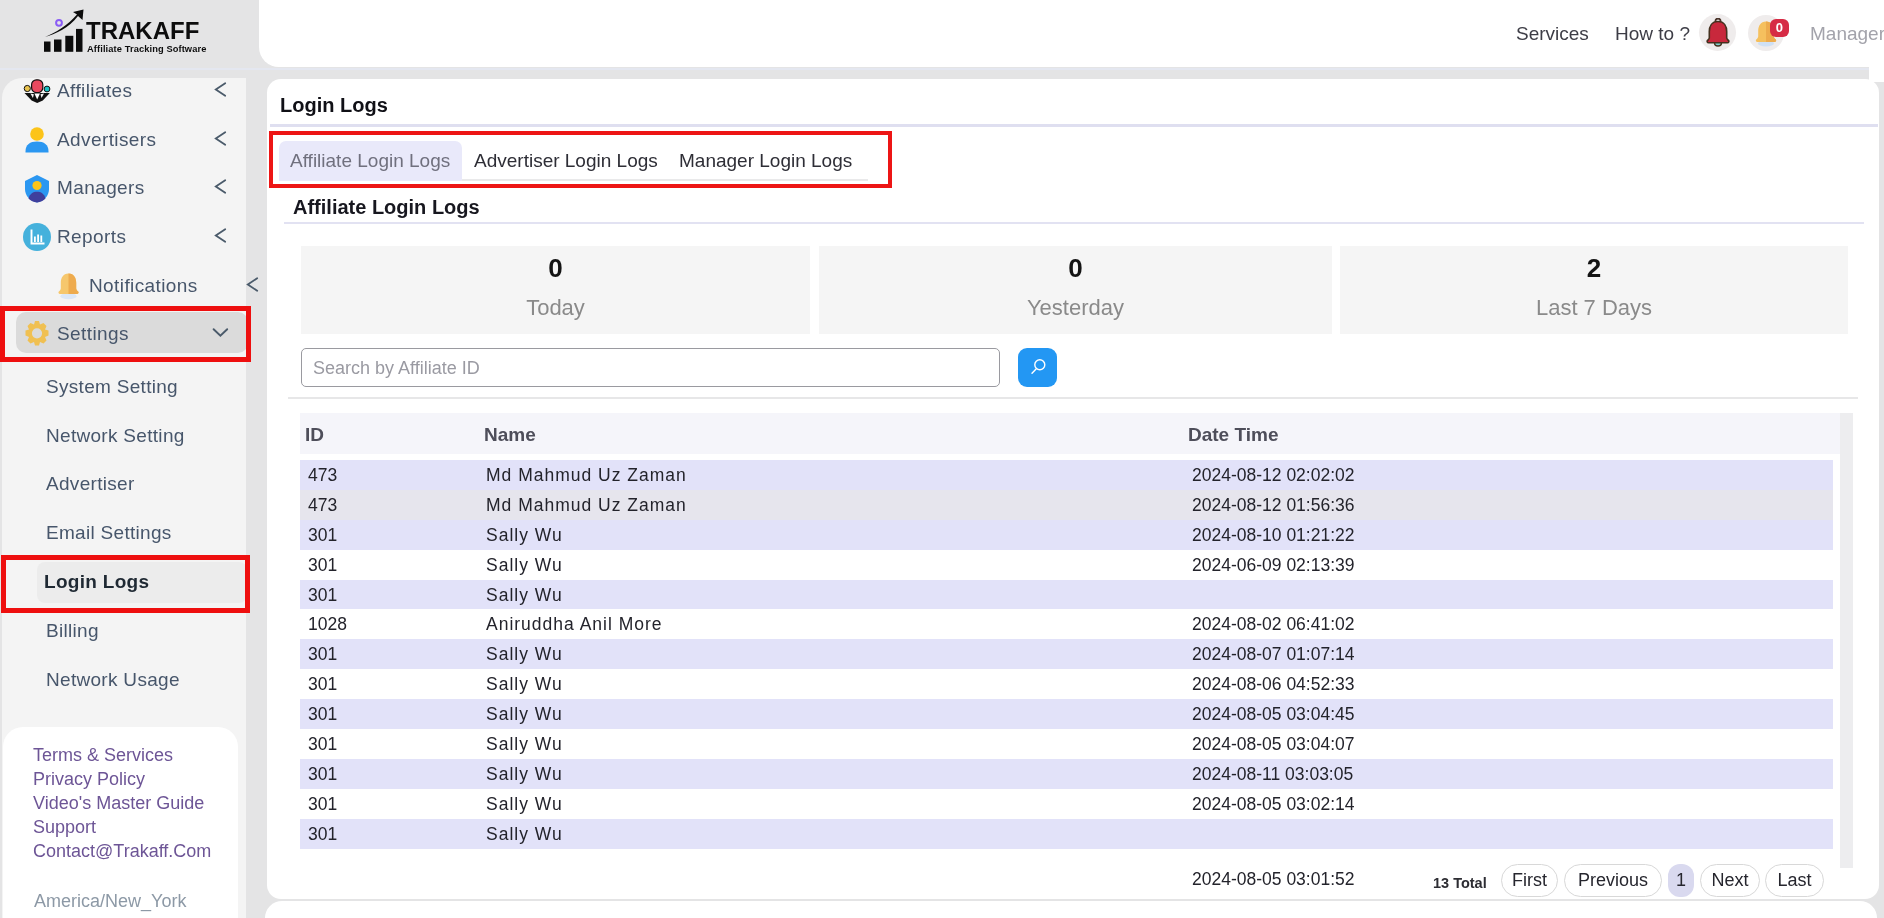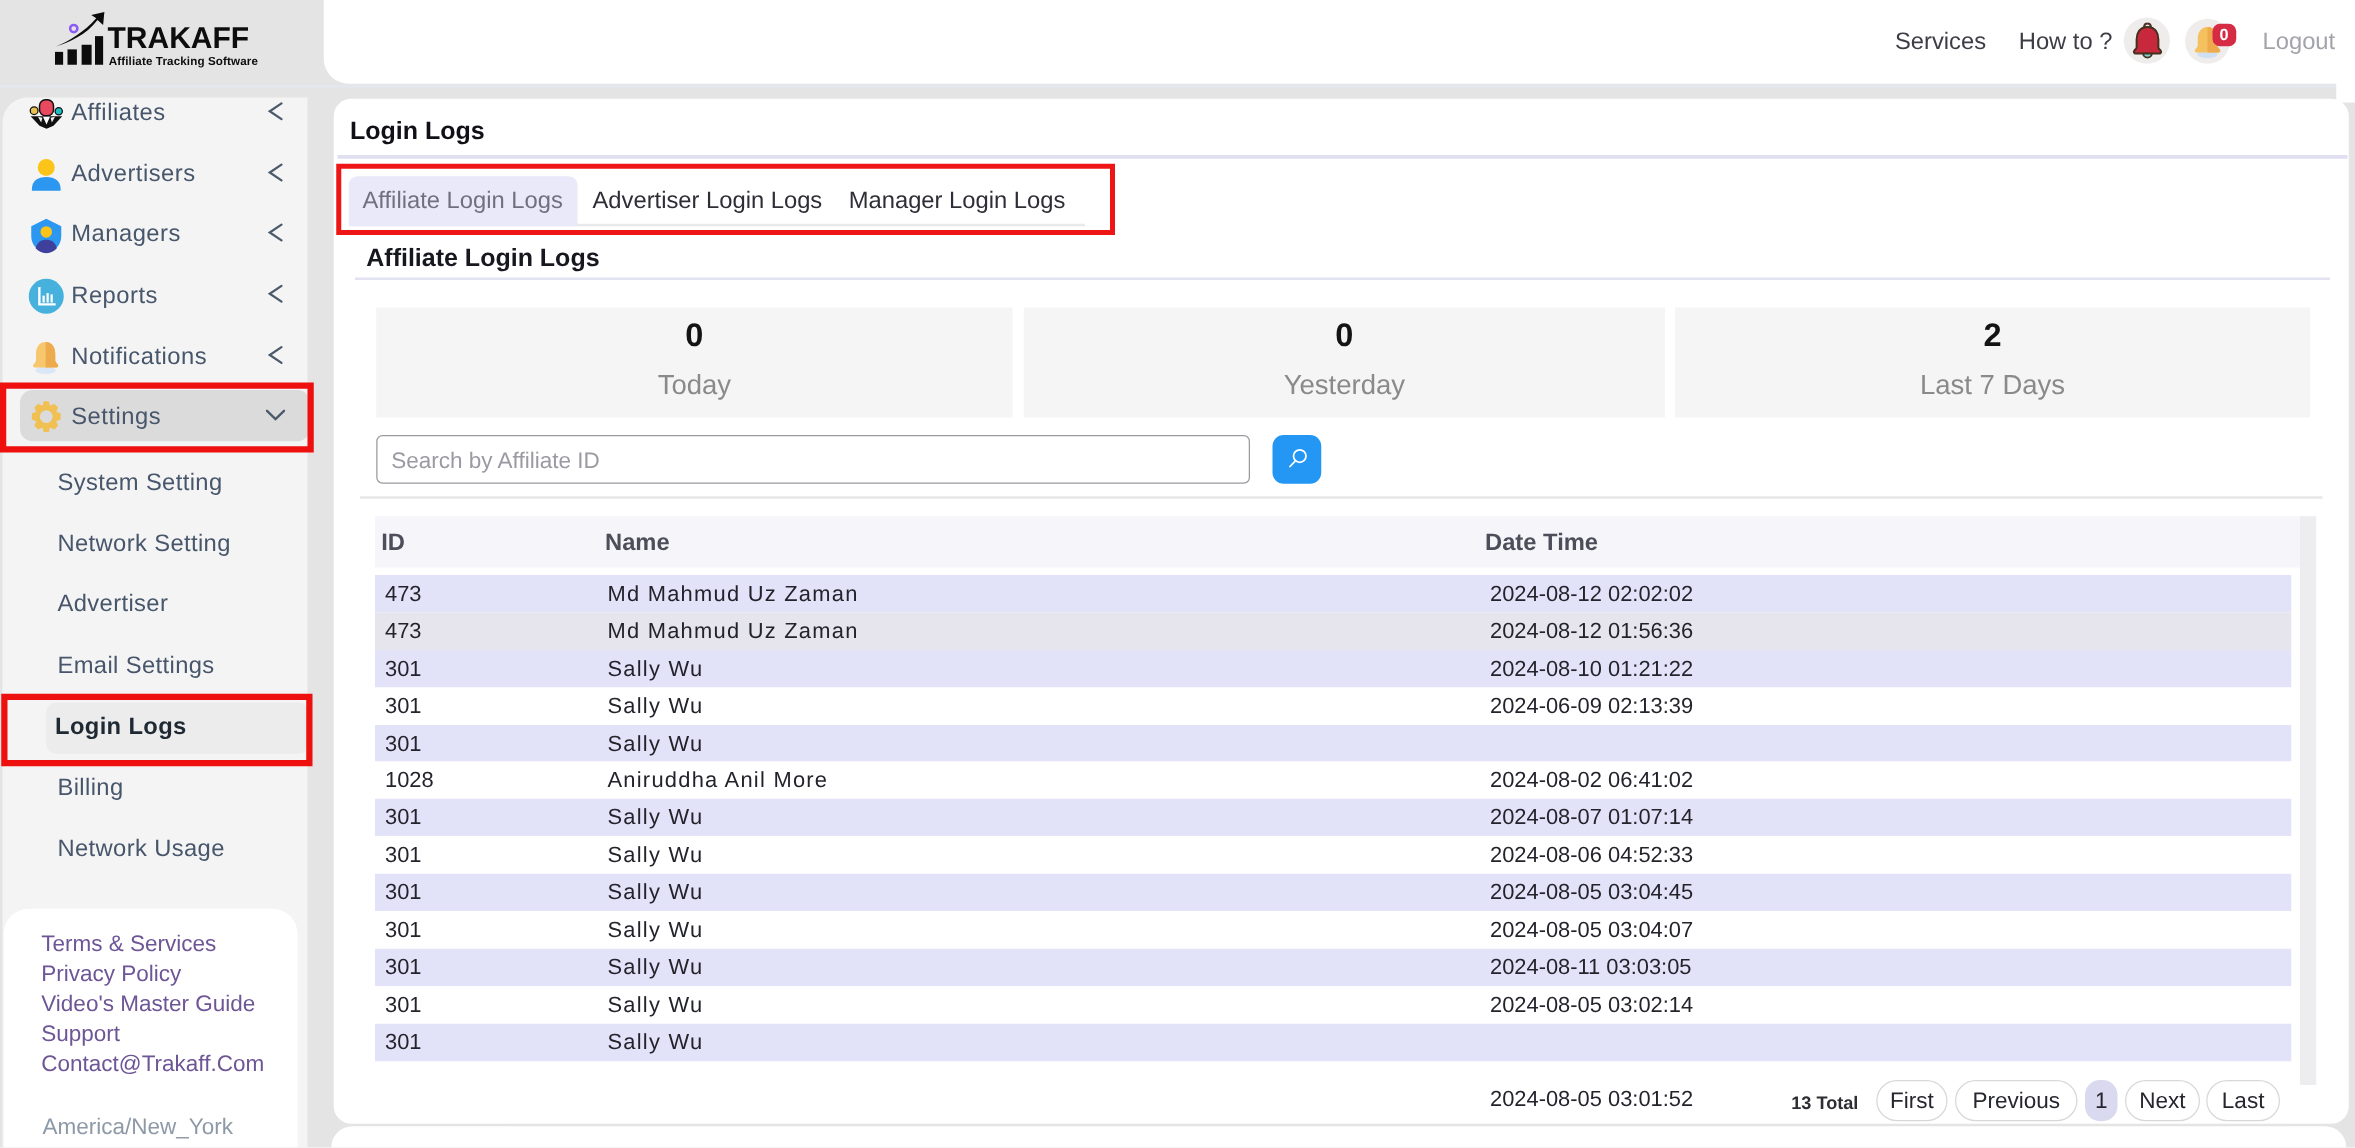--- a/index.html
+++ b/index.html
@@ -24,21 +24,21 @@
   <path d="M13 3.5 C6.6 3.5 4.3 8.6 4.3 13.5 L4.3 20 C4.3 21 3 21.8 2.4 22.6 C1.8 23.4 2.2 24.8 3.6 24.8 L22.4 24.8 C23.8 24.8 24.2 23.4 23.6 22.6 C23 21.8 21.7 21 21.7 20 L21.7 13.5 C21.7 8.6 19.4 3.5 13 3.5 Z" fill="#c8283c" stroke="#45311f" stroke-width="1.6"></path>
   <path d="M9.5 24.8 A3.5 3.2 0 0 0 16.5 24.8 Z" fill="#7fd0cd" stroke="#45311f" stroke-width="1.4"></path>
 </svg>
 
 <svg class="abs" style="left:1752px;top:20px;" width="28" height="28" viewBox="0 0 28 28">
   <ellipse cx="14" cy="23.4" rx="8" ry="3.1" fill="#cfe0f4"></ellipse>
   <path d="M14 1.5 C8.5 1.5 6.2 6.2 6.2 10.8 L6.2 16.4 C6.2 17.6 5 18.6 4.2 19.6 C3.4 20.7 3.9 22 5.4 22 L22.6 22 C24.1 22 24.6 20.7 23.8 19.6 C23 18.6 21.8 17.6 21.8 16.4 L21.8 10.8 C21.8 6.2 19.5 1.5 14 1.5 Z" fill="#f5c05e"></path>
   <path d="M14 1.5 L14 22 L22.6 22 C24.1 22 24.6 20.7 23.8 19.6 C23 18.6 21.8 17.6 21.8 16.4 L21.8 10.8 C21.8 6.2 19.5 1.5 14 1.5 Z" fill="#edab4d"></path>
 </svg>
 <div class="abs" style="left:1770px;top:19px;width:18.5px;height:17.5px;border-radius:6px;background:#d62b45;color:#fff;font-size:13px;font-weight:bold;text-align:center;line-height:17.5px;">0</div>
-<div class="abs" style="left:1810px;top:23px;font-size:19px;color:#a3a3ab;">Logout</div>
+<div class="abs" style="left:1810px;top:23px;font-size:19px;color:#a3a3ab;">Manager</div>
 
 <svg class="abs" style="left:43px;top:8px;" width="175" height="47" viewBox="0 0 175 47">
   <rect x="1" y="33.5" width="6.5" height="10.3" fill="#0c0c0c"></rect>
   <rect x="11" y="31.5" width="7.5" height="12.3" fill="#0c0c0c"></rect>
   <rect x="22.3" y="27.8" width="8" height="16" fill="#0c0c0c"></rect>
   <rect x="33" y="20.9" width="6.5" height="22.9" fill="#0c0c0c"></rect>
   <path d="M2 29 C12 26 26 20 35 8 L39.5 12 L40.5 1.5 L30 4 L34 6.5 C25 17 12 25 2 29 Z" fill="#0c0c0c"></path>
   <circle cx="16" cy="14.8" r="2.9" fill="none" stroke="#8a5cf5" stroke-width="2"></circle>
   <text x="43" y="30.5" font-size="24" font-weight="bold" fill="#0d0d0d">TRAKAFF</text>
   <text x="44" y="44" font-size="9.3" font-weight="bold" letter-spacing="0.1" fill="#0d0d0d">Affiliate Tracking Software</text>
@@ -89,21 +89,21 @@
  <path d="M9.5 7.5 L9.5 21.5 L22.5 21.5" fill="none" stroke="#fff" stroke-width="1.9"></path>
  <rect x="12" y="14.5" width="1.8" height="5.5" fill="#fff"></rect>
  <rect x="15.2" y="12.5" width="1.8" height="7.5" fill="#fff"></rect>
  <rect x="18.4" y="13.5" width="1.8" height="6.5" fill="#fff"></rect>
 </svg></div>
       <div class="mtext">Reports</div>
       <div class="chev"><svg width="20" height="20" viewBox="0 0 20 20">
           <path d="M15.2 4.2 L5.8 10.5 L15.2 16.8" fill="none" stroke="#4a5a6a" stroke-width="1.8" stroke-linecap="round"></path>
         </svg></div>
     </div>
-    <div class="mrow" style="top:261.5px;">
+    <div class="mrow" style="top:261.5px;margin-left:32px;">
       <div style="position:absolute;left:10px;top:50%;transform:translateY(-50%);width:30px;height:30px;"><svg width="30" height="30" viewBox="0 0 30 30">
  <ellipse cx="14.5" cy="25.2" rx="8" ry="3" fill="#dbe7f7"></ellipse>
  <path d="M14.5 2.5 C9 2.5 6.8 7.2 6.8 11.8 L6.8 17.4 C6.8 18.6 5.6 19.6 4.8 20.6 C4 21.7 4.5 23 6 23 L23 23 C24.5 23 25 21.7 24.2 20.6 C23.4 19.6 22.2 18.6 22.2 17.4 L22.2 11.8 C22.2 7.2 20 2.5 14.5 2.5 Z" fill="#f6c76d"></path>
  <path d="M14.5 2.5 L14.5 23 L23 23 C24.5 23 25 21.7 24.2 20.6 C23.4 19.6 22.2 18.6 22.2 17.4 L22.2 11.8 C22.2 7.2 20 2.5 14.5 2.5 Z" fill="#eeab4e"></path>
 </svg></div>
       <div class="mtext">Notifications</div>
       <div class="chev"><svg width="20" height="20" viewBox="0 0 20 20">
           <path d="M15.2 4.2 L5.8 10.5 L15.2 16.8" fill="none" stroke="#4a5a6a" stroke-width="1.8" stroke-linecap="round"></path>
         </svg></div>
     </div>

